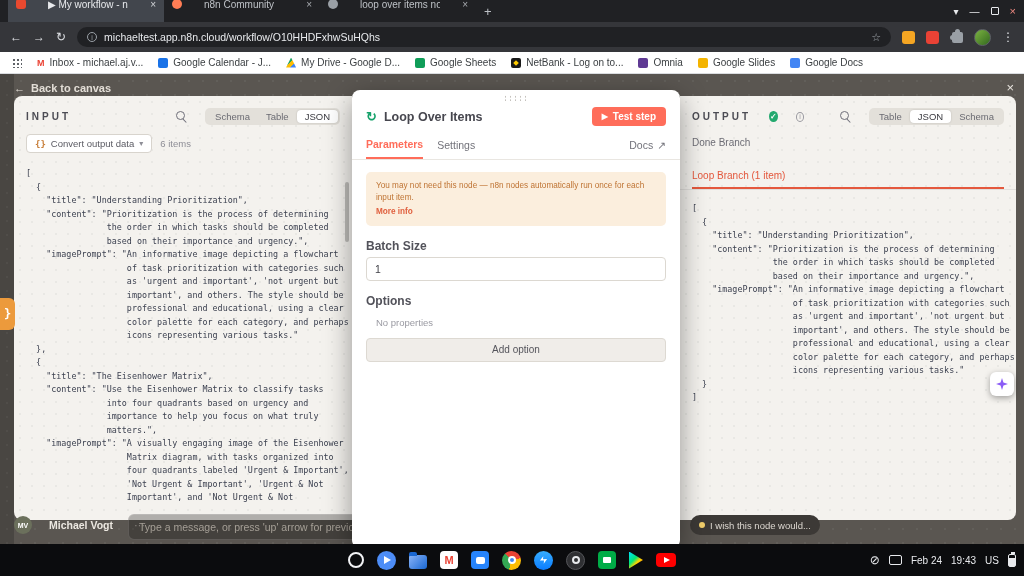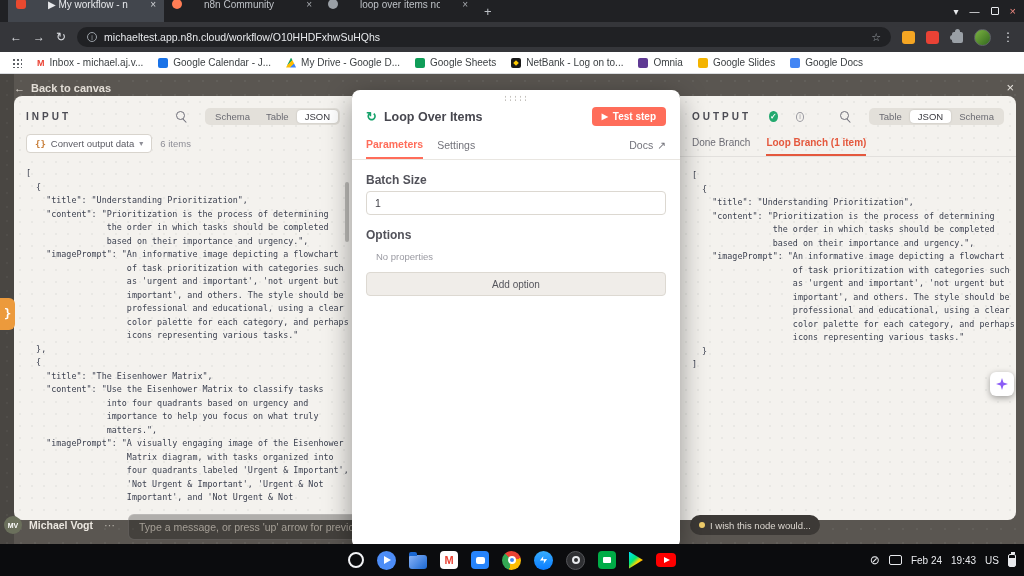--- a/index.html
+++ b/index.html
@@ -76,23 +76,23 @@
   .row2 { display:flex; align-items:center; gap:8px; padding:3px 12px 0; }
   .select-box { display:flex; align-items:center; gap:5px; background:#fff; border:1px solid #d8d4cd; border-radius:4px; padding:3px 8px; font-size:9.5px; color:#5a5a62; }
   .braces { color:#c87f3a; font-weight:bold; font-family:"DejaVu Sans Mono", monospace; font-size:9px; }
   .sel-chev { color:#8e8e96; font-size:8px; }
   .items-count { font-size:9.5px; color:#8e8e96; }
   .pre-json { font-family:"DejaVu Sans Mono", monospace; font-size:8.4px; line-height:13.5px; color:#3c4150; white-space:pre; padding:14px 0 0 12px; overflow:hidden; }
   .out-json { padding-top:12px; }
   .scroll-thumb { position:absolute; right:3px; top:86px; width:4px; height:60px; border-radius:2px; background:rgba(0,0,0,.22); }
   .check-circle { width:11px; height:11px; border-radius:50%; background:#23a96e; color:#fff; font-size:8px; display:flex; align-items:center; justify-content:center; font-weight:bold; }
   .info-circle { width:10px; height:10px; border-radius:50%; border:1px solid #9a9aa0; color:#9a9aa0; font-size:7px; display:flex; align-items:center; justify-content:center; }
-  .branch-tabs { display:flex; gap:16px; padding:6px 12px 0; border-bottom:1px solid rgba(0,0,0,.07); }
+  .branch-tabs { display:flex; gap:16px; padding:6px 12px 0; border-bottom:1px solid rgba(0,0,0,.07);flex-direction:column; }
   .btab { font-size:10px; color:#6d6d75; padding-bottom:6px; }
-  .btab.active { color:#e4583d; font-weight:700; border-bottom:2px solid #e4583d; }
+  .btab.active { color:#e4583d; font-weight:400; border-bottom:2px solid #e4583d; }
 
   .modal { position:absolute; left:352px; top:16px; width:328px; height:458px; background:#fff; border-radius:8px; box-shadow:0 8px 28px rgba(0,0,0,.4); z-index:30; }
   .drag-dots { position:absolute; top:5px; left:50%; transform:translateX(-50%); width:26px; height:6px; background-image:radial-gradient(#c4c1bc 1px, transparent 1.1px); background-size:5px 3.5px; }
   .modal-head { display:flex; align-items:center; gap:7px; padding:17px 14px 8px; }
   .loop-icon { color:#16a26b; font-size:13px; font-weight:bold; }
   .modal-title { font-size:12.5px; font-weight:700; color:#47474f; flex:1; }
   .test-btn { background:#ff6d5a; color:#fff; font-size:10px; font-weight:600; border-radius:4px; padding:4px 10px; display:flex; align-items:center; gap:5px; }
   .test-btn .t-ic { font-size:8px; }
   .modal-tabs { display:flex; align-items:center; gap:14px; padding:4px 14px 0; border-bottom:1px solid #e9e6e1; }
   .mtab { font-size:10.5px; color:#72727a; padding-bottom:7px; }
@@ -103,21 +103,21 @@
   .field-label { font-size:12px; color:#52525a; font-weight:600; margin:13px 14px 4px; }
   .text-input { display:block; margin:0 14px; width:calc(100% - 28px); height:24px; border:1px solid #dcd8d1; border-radius:4px; font-size:10.5px; padding:0 8px; color:#3f3f46; background:#fff; font-family:"Liberation Sans", sans-serif; }
   .no-props { font-size:9.5px; color:#9a9aa2; margin:9px 24px 10px; }
   .add-option { margin:0 14px; width:calc(100% - 28px); height:24px; background:#f0ede9; border:1px solid #ddd9d2; border-radius:4px; font-size:10px; color:#55555c; display:flex; align-items:center; justify-content:center; }
 
   .json-handle { position:absolute; left:0; top:224px; width:15px; height:32px; background:#ec9a3c; border-radius:0 6px 6px 0; color:#fff; font-family:"DejaVu Sans Mono", monospace; font-size:12px; font-weight:bold; display:flex; align-items:center; justify-content:center; z-index:40; }
   .ai-btn { position:absolute; left:990px; top:298px; width:24px; height:24px; background:#fff; border-radius:6px; box-shadow:0 2px 6px rgba(0,0,0,.35); display:flex; align-items:center; justify-content:center; z-index:40; }
   .sparkle { width:12px; height:12px; background:#8b5cf6; clip-path:polygon(50% 0, 62% 38%, 100% 50%, 62% 62%, 50% 100%, 38% 62%, 0 50%, 38% 38%); }
 
   .bottom-row { position:absolute; left:0; right:0; top:438px; height:32px; z-index:20; }
-  .user-chip { position:absolute; left:4px; top:4px; display:flex; align-items:center; gap:7px; }
+  .user-chip { position:absolute; left:14px; top:4px; display:flex; align-items:center; gap:17px; }
   .user-avatar { width:18px; height:18px; border-radius:50%; background:#6b705c; color:#fff; font-size:7px; display:flex; align-items:center; justify-content:center; font-weight:bold; }
   .user-name { font-size:10.5px; font-weight:600; color:#ece8e1; }
   .user-more { color:#b5b0a8; font-size:11px; margin-left:4px; }
   .chat-input { position:absolute; left:128px; top:2px; width:552px; height:26px; background:rgba(20,18,16,.3); border:1px solid rgba(255,255,255,.14); border-radius:6px; color:#b7b1a9; font-size:10.5px; padding:0 10px; font-family:"Liberation Sans", sans-serif; }
   .chat-input::placeholder { color:#a59f96; }
   .wish { position:absolute; left:690px; top:3px; height:20px; display:flex; align-items:center; gap:5px; background:#3c3936; border-radius:10px; padding:0 9px; font-size:9.5px; color:#ddd8d1; white-space:nowrap; }
   .bulb { width:6px; height:6px; border-radius:50%; background:#f2cf6b; }
 
   
   .shelf { position:absolute; left:0; right:0; bottom:0; height:32px; background:#0b0c0e; }
@@ -339,20 +339,24 @@
         </span>
       </div>
       <div class="modal-tabs">
         <span class="mtab active">Parameters</span>
         <span class="mtab">Settings</span>
         <span class="docs">
           <span>Docs</span>
           <span>↗</span>
         </span>
       </div>
+      <div class="callout">
+        <span>You may not need this node — n8n nodes automatically run once for each input item.</span>
+        <span class="more-info">More info</span>
+      </div>
       <div class="field-label">Batch Size</div>
       <input class="text-input" value="1" style="">
       <div class="field-label">Options</div>
       <div class="no-props">No properties</div>
       <div class="add-option">Add option</div>
     </div>
 
     <span class="json-handle">}</span>
     <span class="ai-btn">
         <span class="sparkle"></span>

